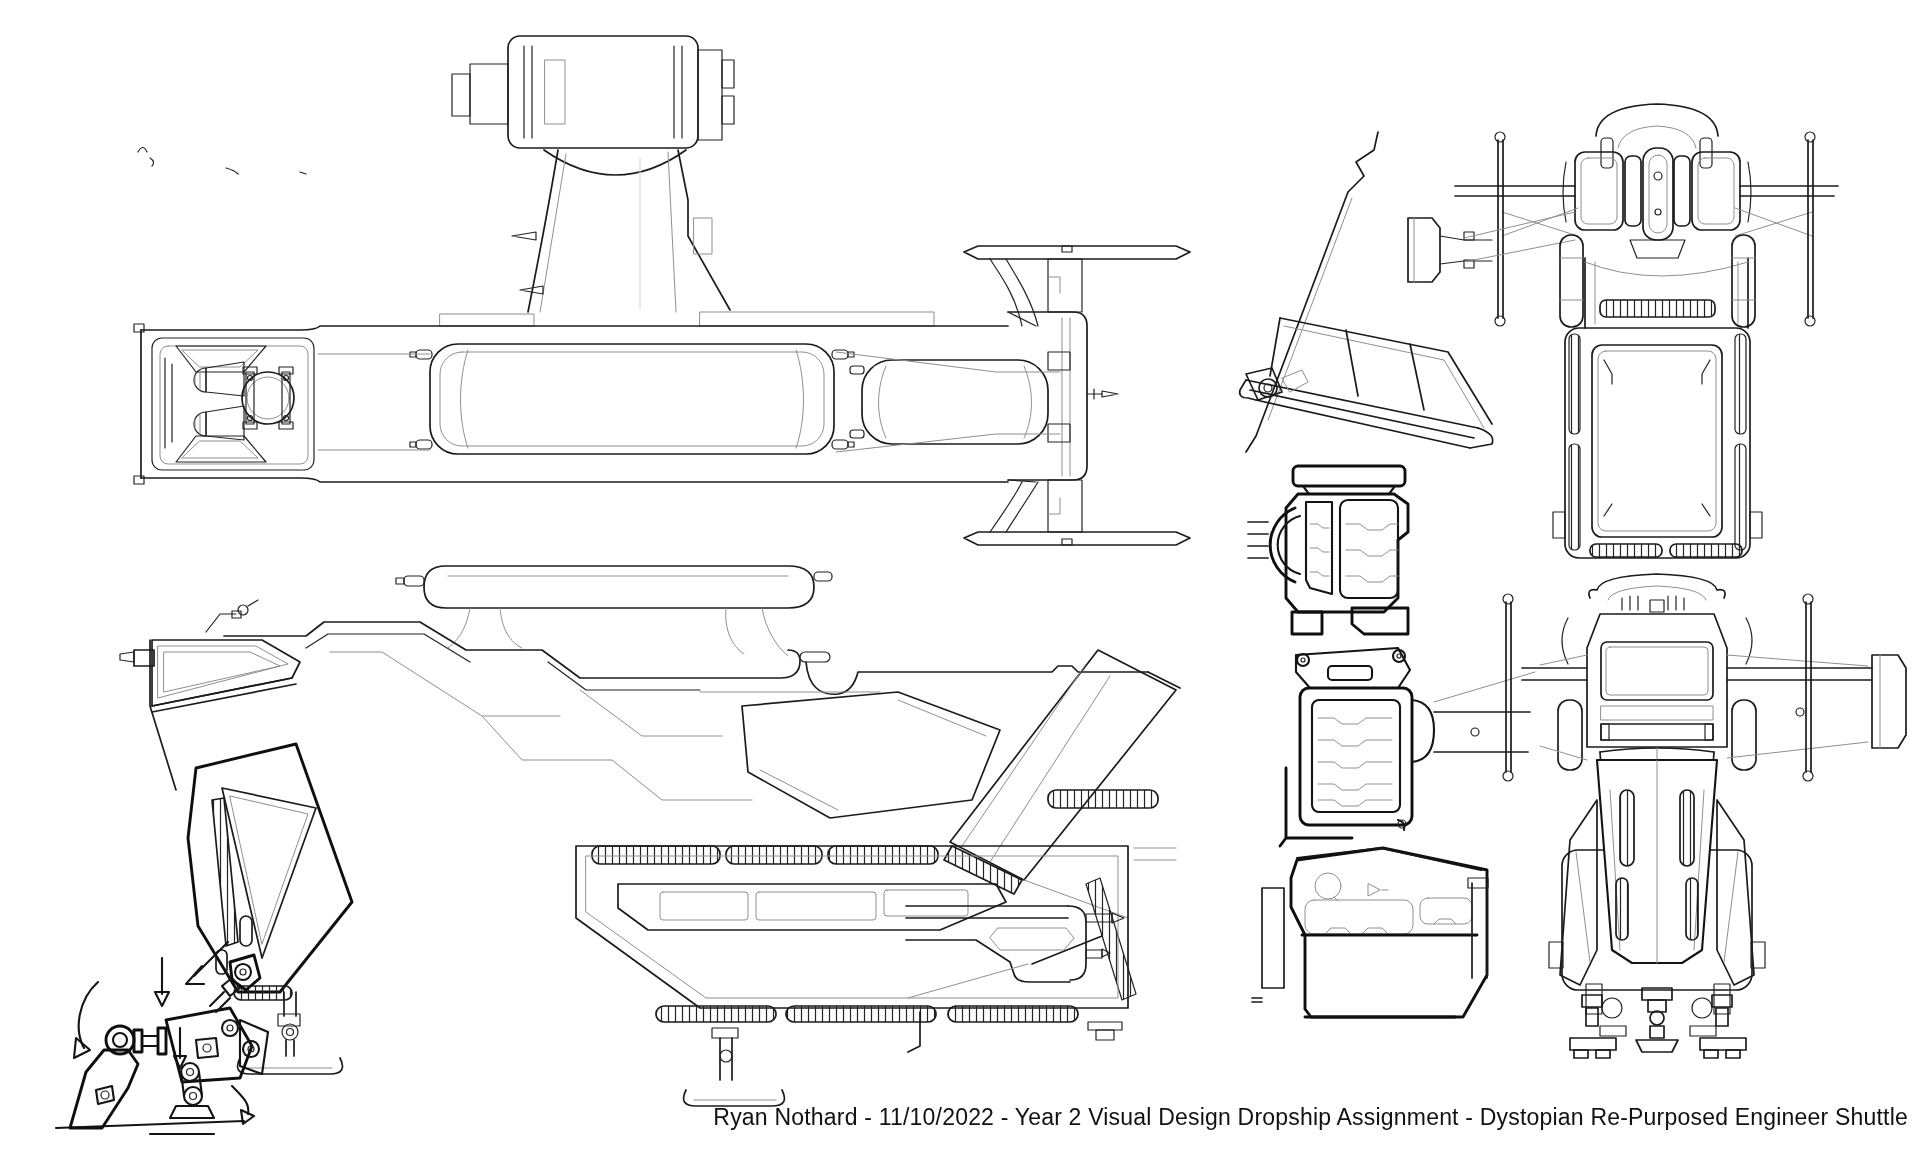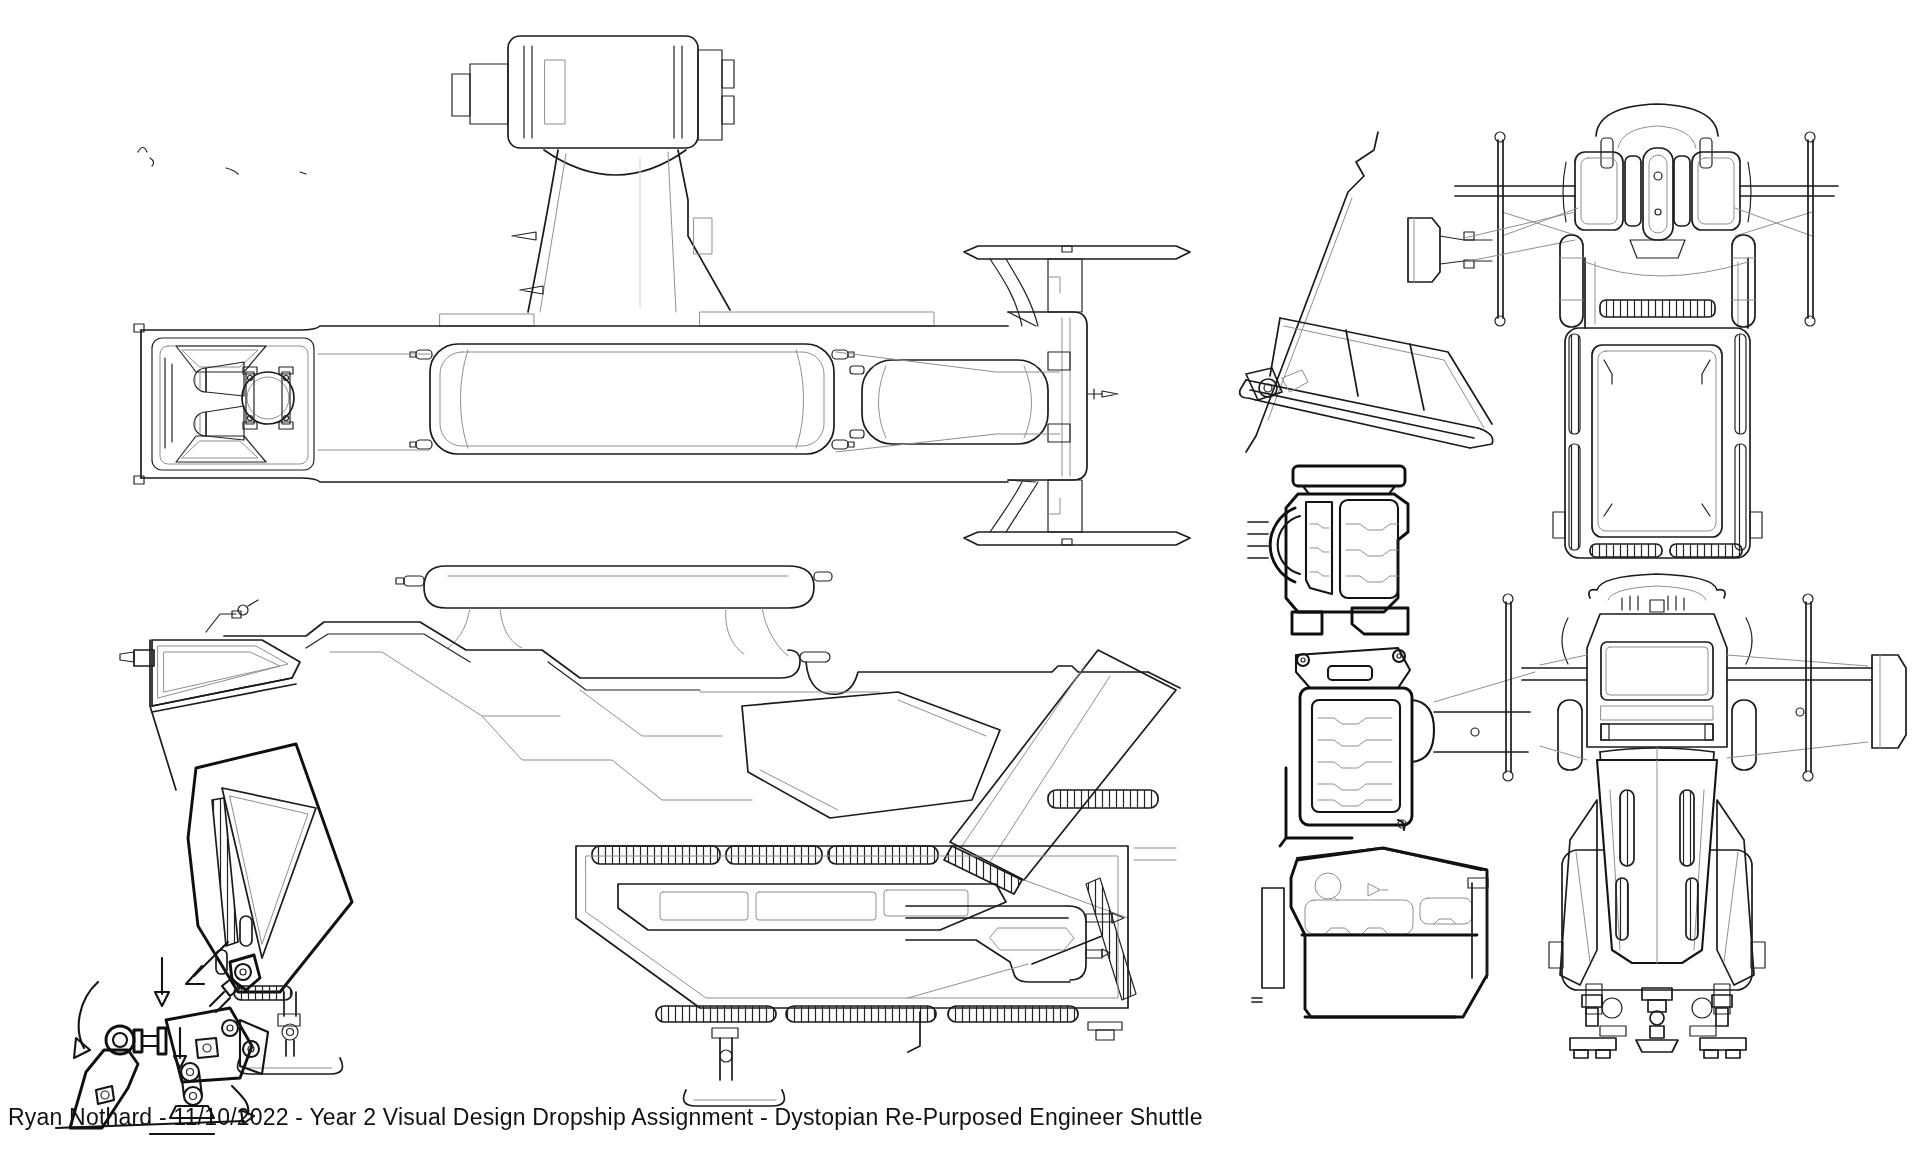--- a/index.html
+++ b/index.html
@@ -6,21 +6,21 @@
   body{width:1920px;height:1152px;overflow:hidden;font-family:"Liberation Sans",sans-serif;position:relative;}
   svg{position:absolute;left:0;top:0;}
   svg *{fill:none;stroke:#232323;stroke-width:1.2;stroke-linejoin:round;stroke-linecap:round;}
   .hv{stroke-width:2.9;stroke:#0f0f0f;}
   .h2{stroke-width:2.1;stroke:#141414;}
   .md{stroke-width:1.7;stroke:#1b1b1b;}
   .lt{stroke:#8f8f8f;stroke-width:1;}
   .xlt{stroke:#d2d2d2;stroke-width:1;}
   .ht{fill:url(#hvp);}
   .fw{fill:#ffffff;}
-  #caption{position:absolute;right:12px;top:1104px;width:1900px;
+  #caption{position:absolute;right:12px;top:1104px;width:1900px;text-align:right;
     font-size:23px;color:#111;letter-spacing:0.2px;}
 </style>
 </head>
 <body>
 
 <svg width="1920" height="1152" viewBox="0 0 1920 1152">
 <defs>
  <pattern id="hvp" width="7" height="20" patternUnits="userSpaceOnUse">
    <path d="M3.5,0 V20" stroke="#555" stroke-width="0.9"></path>
  </pattern>

